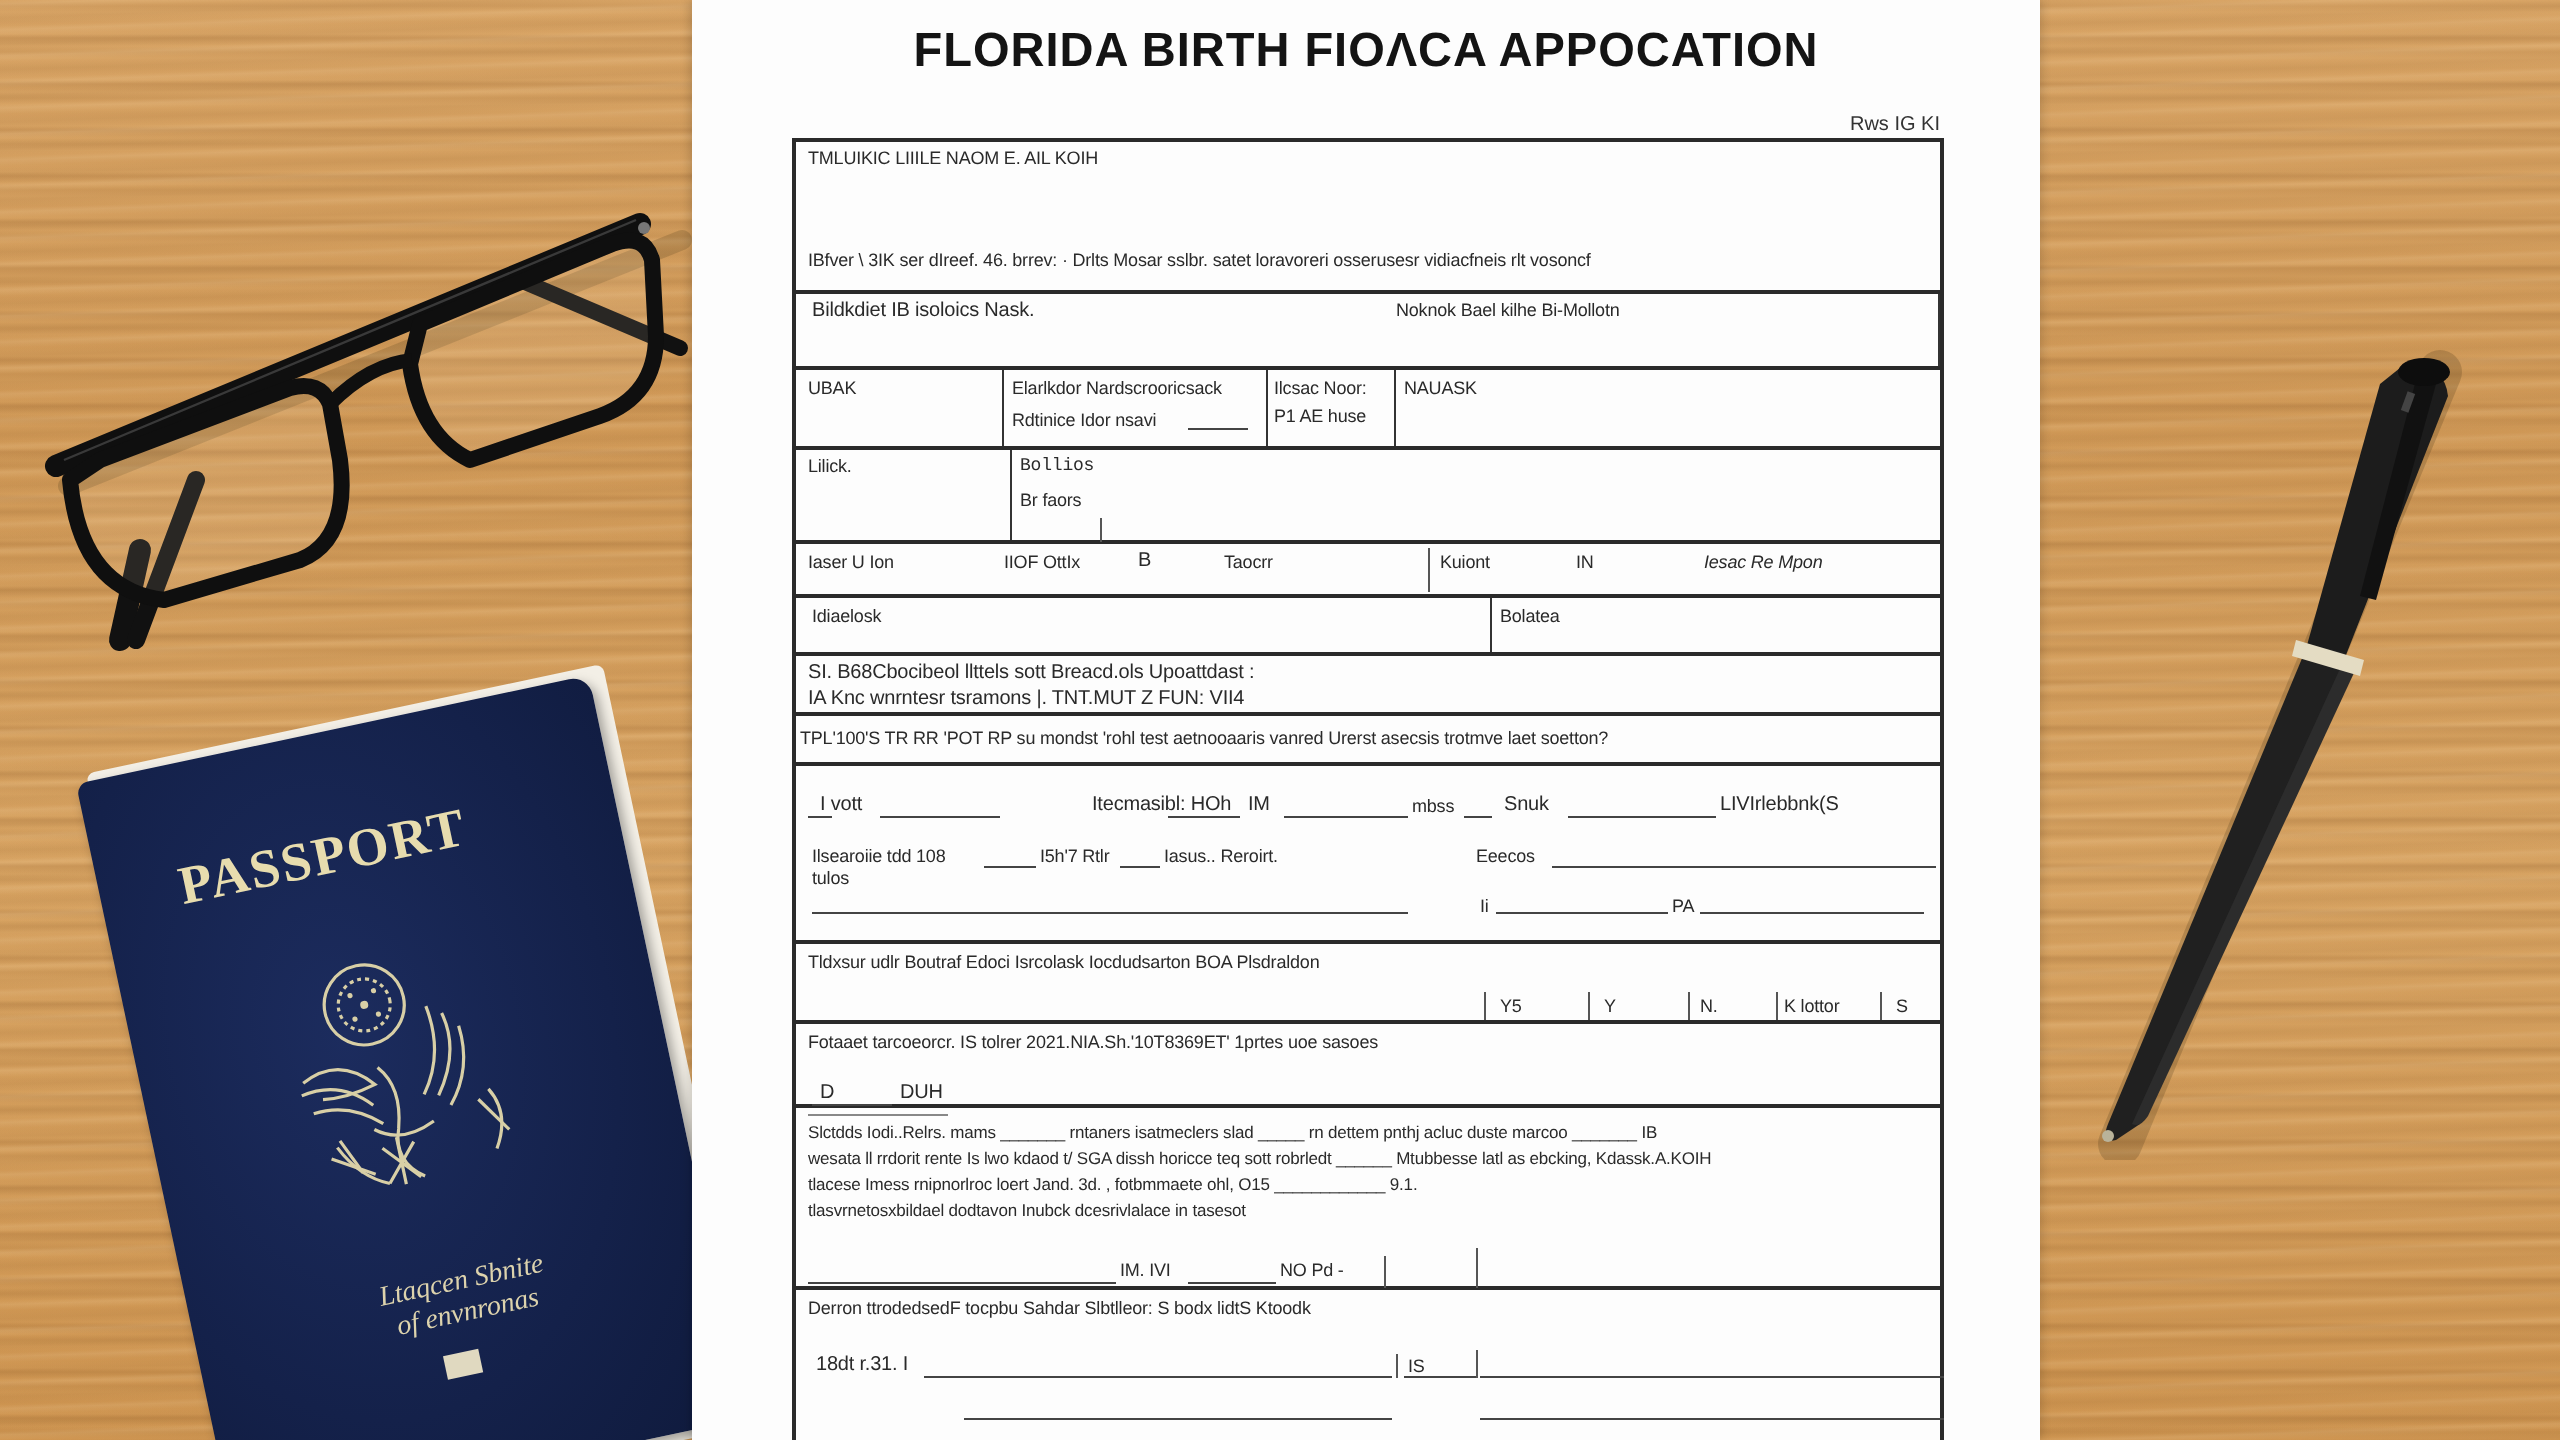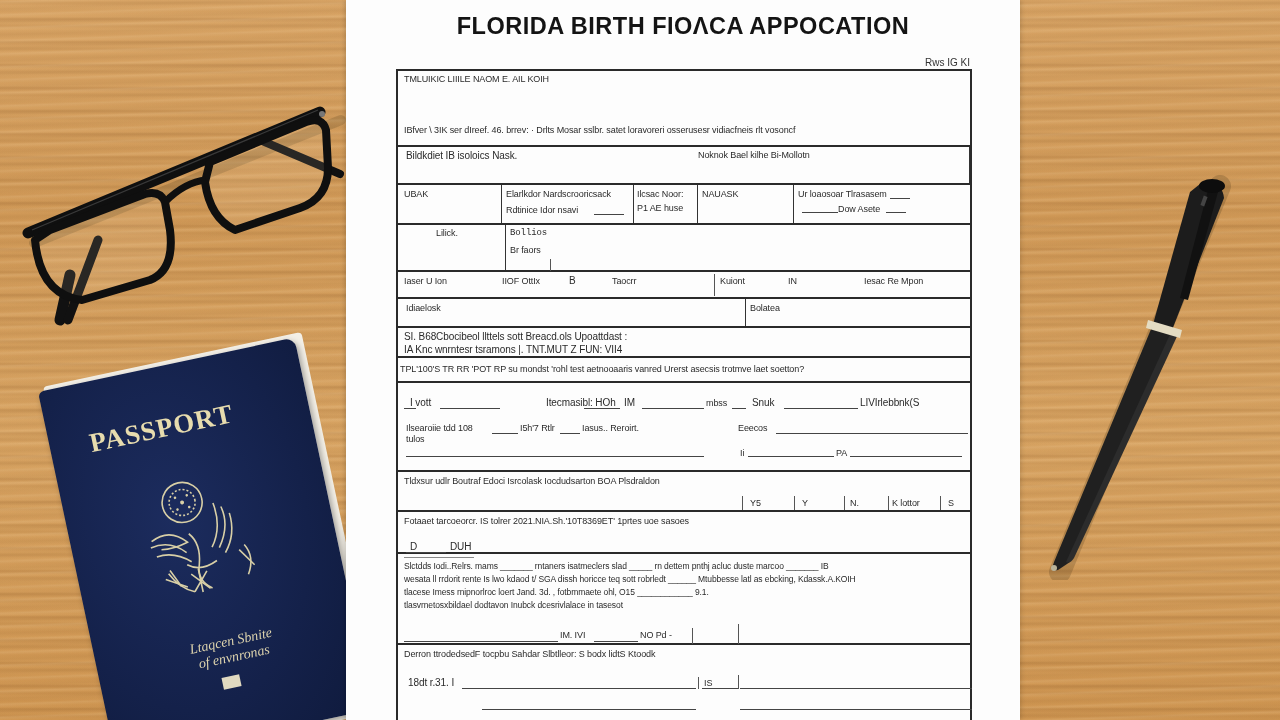--- a/index.html
+++ b/index.html
@@ -208,49 +208,42 @@
         <div class="lbl" style="left:4px; top:20px;">Rdtinice  Idor nsavi</div>
         <div class="line" style="left:92px; width:30px; top:29px;"></div>
       </div>
       <div class="cell" style="left:236px; width:64px;">
         <div class="lbl" style="left:3px; top:4px;">Ilcsac  Noor:</div>
         <div class="lbl" style="left:3px; top:18px;">P1 AE huse</div>
       </div>
       <div class="cell" style="left:300px; width:96px;">
         <div class="lbl" style="left:4px; top:4px;">NAUASK</div>
       </div>
-      <div class="cell" style="left:396px; right:0;">
-        <div class="lbl" style="left:4px; top:4px;">Ur loaosoar Tlrasasem</div>
-        <div class="line" style="left:96px; width:20px; top:13px;"></div>
-        <div class="line" style="left:8px; width:36px; top:27px;"></div>
-        <div class="lbl" style="left:44px; top:19px;">Dow  Asete</div>
-        <div class="line" style="left:92px; width:20px; top:27px;"></div>
-      </div>
     </div>
 
     <div class="row" style="top:154px; height:47px;">
       <div class="cell" style="left:0; width:108px;">
-        <div class="lbl" style="left:6px; top:3px;margin-left:32px;">Lilick.</div>
+        <div class="lbl" style="left:6px; top:3px;">Lilick.</div>
       </div>
       <div class="cell" style="left:108px; right:0;">
         <div class="lbl" style="left:4px; top:3px;font-family:Liberation Mono, monospace;">Bollios</div>
         <div class="lbl" style="left:4px; top:20px;">Br faors</div>
         <div class="vline" style="left:44px; top:34px; height:12px;"></div>
       </div>
     </div>
 
     <div class="row" style="top:201px; height:27px;">
       <div class="lbl" style="left:6px; top:4px;">Iaser U Ion</div>
       <div class="lbl" style="left:104px; top:4px;">IIOF OttIx</div>
       <div class="lbl b" style="left:171px; top:3px;">B</div>
       <div class="lbl" style="left:214px; top:4px;">Taocrr</div>
       <div class="vline" style="left:316px; top:2px; height:22px;"></div>
       <div class="lbl" style="left:322px; top:4px;">Kuiont</div>
       <div class="lbl" style="left:390px; top:4px;">IN</div>
-      <div class="lbl" style="left:466px; top:4px;">Iesac Re Mpon</div>
+      <div class="lbl" style="left:454px; top:4px;font-style:italic;">Iesac Re Mpon</div>
     </div>
 
     <div class="row" style="top:228px; height:29px;">
       <div class="cell" style="left:0; width:348px;">
         <div class="lbl" style="left:8px; top:4px;">Idiaelosk</div>
       </div>
       <div class="cell" style="left:348px; right:0;">
         <div class="lbl" style="left:4px; top:4px;">Bolatea</div>
       </div>
     </div>

